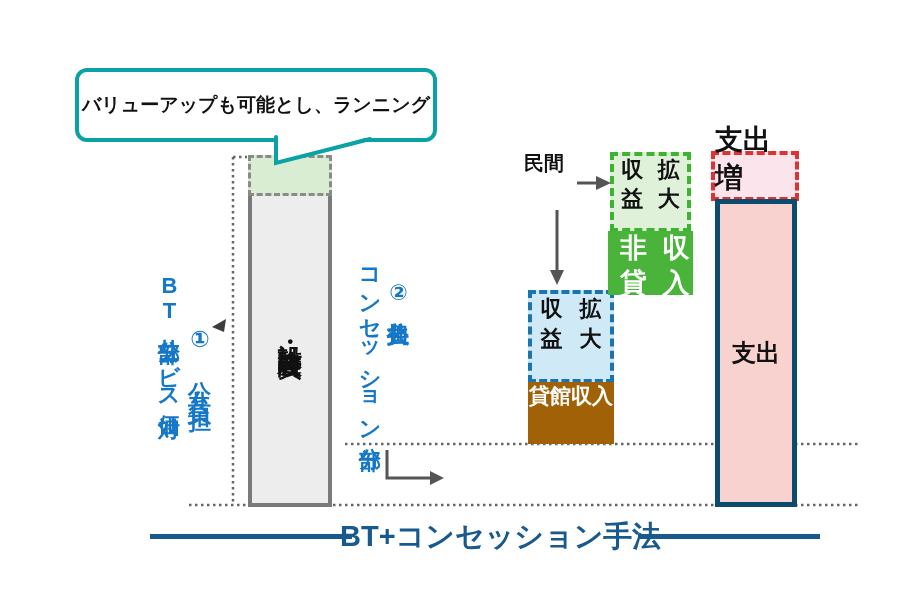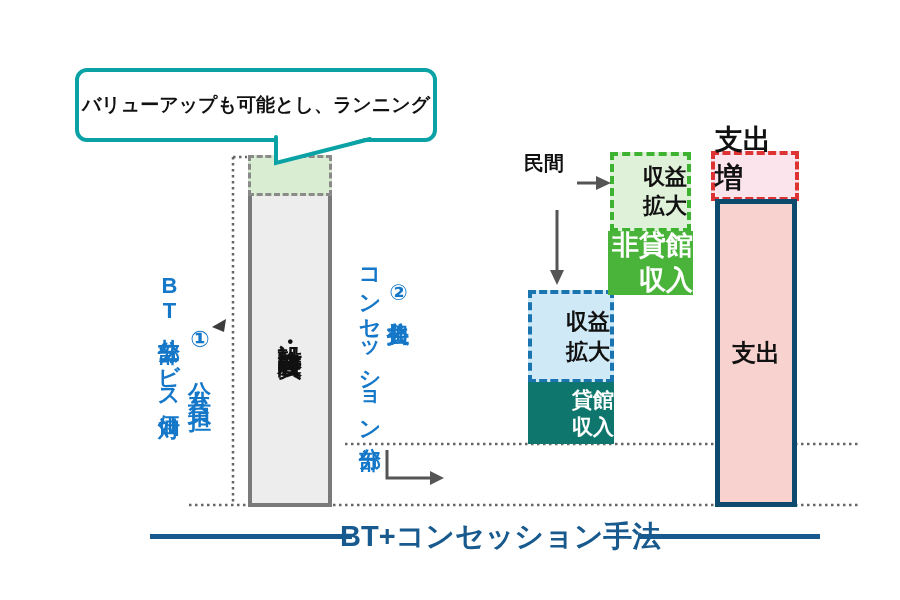--- a/index.html
+++ b/index.html
@@ -28,26 +28,26 @@
   #bar-construction{left:248px;top:155px;width:84px;height:352px;background:#ededed;
     border:4px solid #7a7a7a;display:flex;align-items:center;justify-content:center;z-index:1;}
   #bar-construction .vlabel{writing-mode:vertical-rl;font-size:24px;font-weight:bold;color:#111;letter-spacing:2px;}
   #green-overlay{left:248px;top:155px;width:84px;height:41px;background:#d9edd2;border:3px dashed #8a8a8a;z-index:1;}
 
   
   #knowhow{left:504px;top:150px;width:80px;text-align:center;font-size:20px;font-weight:bold;
     color:#111;line-height:1.3;z-index:2;font-family:Liberation Serif, serif;}
 
   
-  .twoline{display:flex;flex-direction:column;justify-content:center;align-items:flex-end;text-align:center;z-index:1;}
+  .twoline{display:flex;flex-direction:row;justify-content:center;align-items:flex-start;text-align:center;z-index:1;}
   #service-box{left:447px;top:443px;width:84px;height:65px;background:#f0f0f0;border:4px solid #7a7a7a;
     font-size:19px;font-weight:600;color:#111;line-height:1.35;}
   #blue-dashed{left:528px;top:290px;width:86px;height:93px;background:#cfe9f7;border:4px dashed #1a74b0;
     font-size:22px;font-weight:bold;color:#111;line-height:1.35;}
-  #blue-solid{left:528px;top:382px;width:86px;height:62px;background:#0f766e;color:#fff;
+  #blue-solid{left:528px;top:382px;width:86px;height:62px;background:#a16207;color:#fff;
     font-size:21px;font-weight:bold;line-height:1.3;}
   #green-dashed{left:610px;top:152px;width:81px;height:80px;background:#e0f1d9;border:4px dashed #3eb231;
     font-size:22px;font-weight:bold;color:#111;line-height:1.3;}
   #green-solid{left:608px;top:231px;width:85px;height:64px;background:#4ab339;color:#fff;
     font-size:27px;font-weight:bold;line-height:1.3;}
   #red-dashed{left:711px;top:151px;width:88px;height:50px;background:#fce4ec;border:4px dashed #dd3333;
     font-size:28px;font-weight:bold;color:#111;display:flex;align-items:flex-end;justify-content:center;z-index:1;}
   #red-solid{left:715px;top:199px;width:82px;height:308px;background:#f8d2ce;border:5px solid #0c4a6e;
     font-size:24px;font-weight:bold;color:#111;display:flex;align-items:center;justify-content:center;z-index:1;}
 

